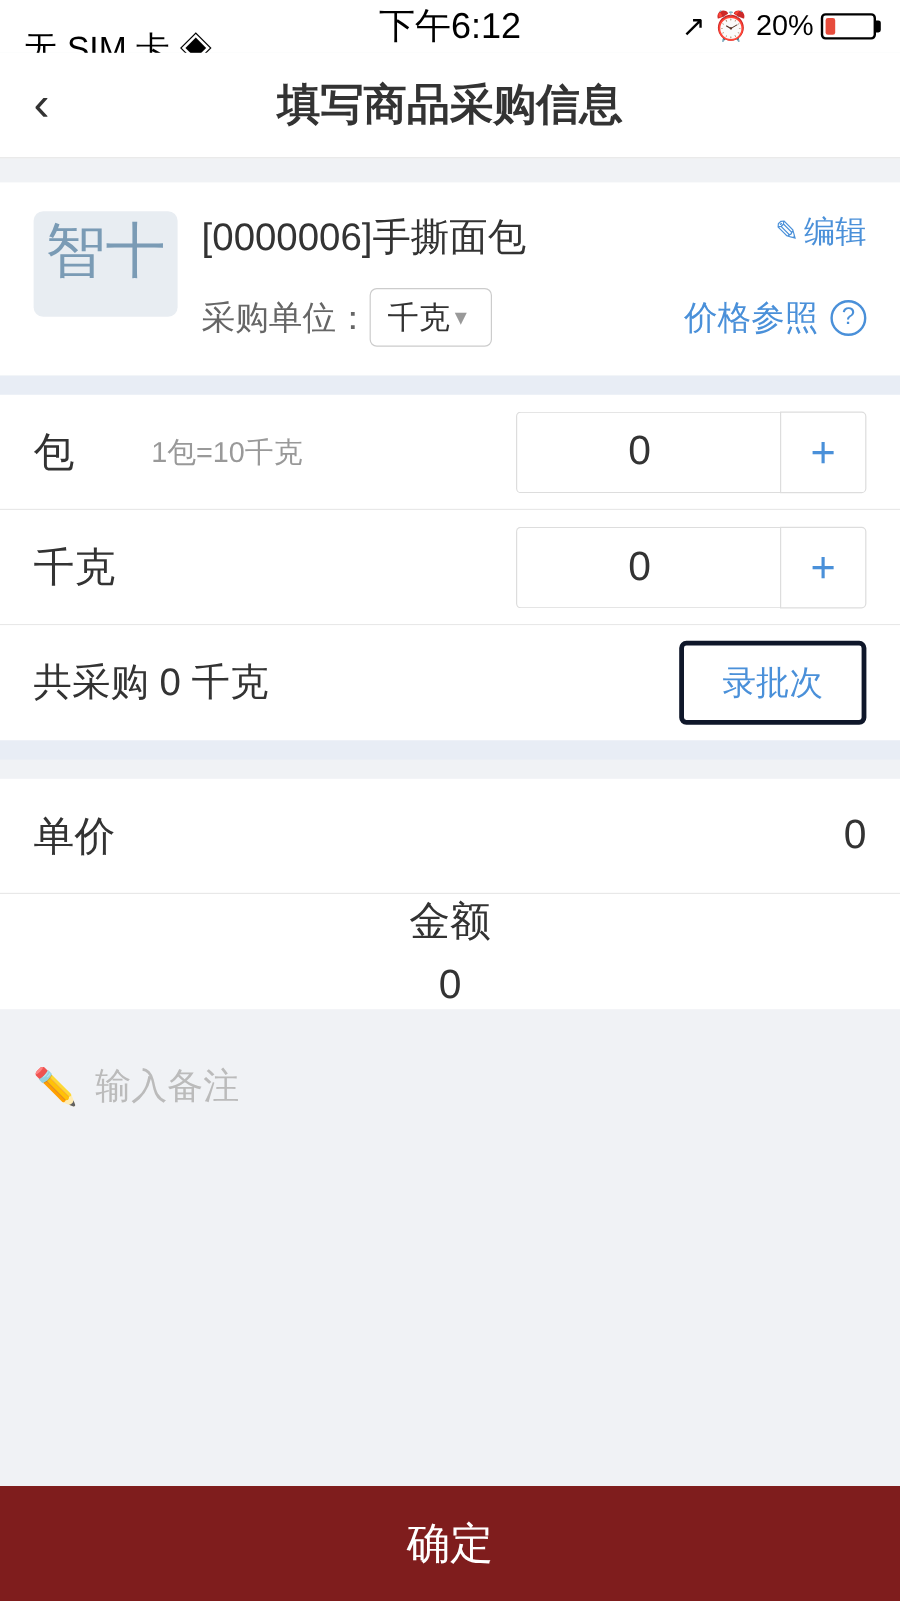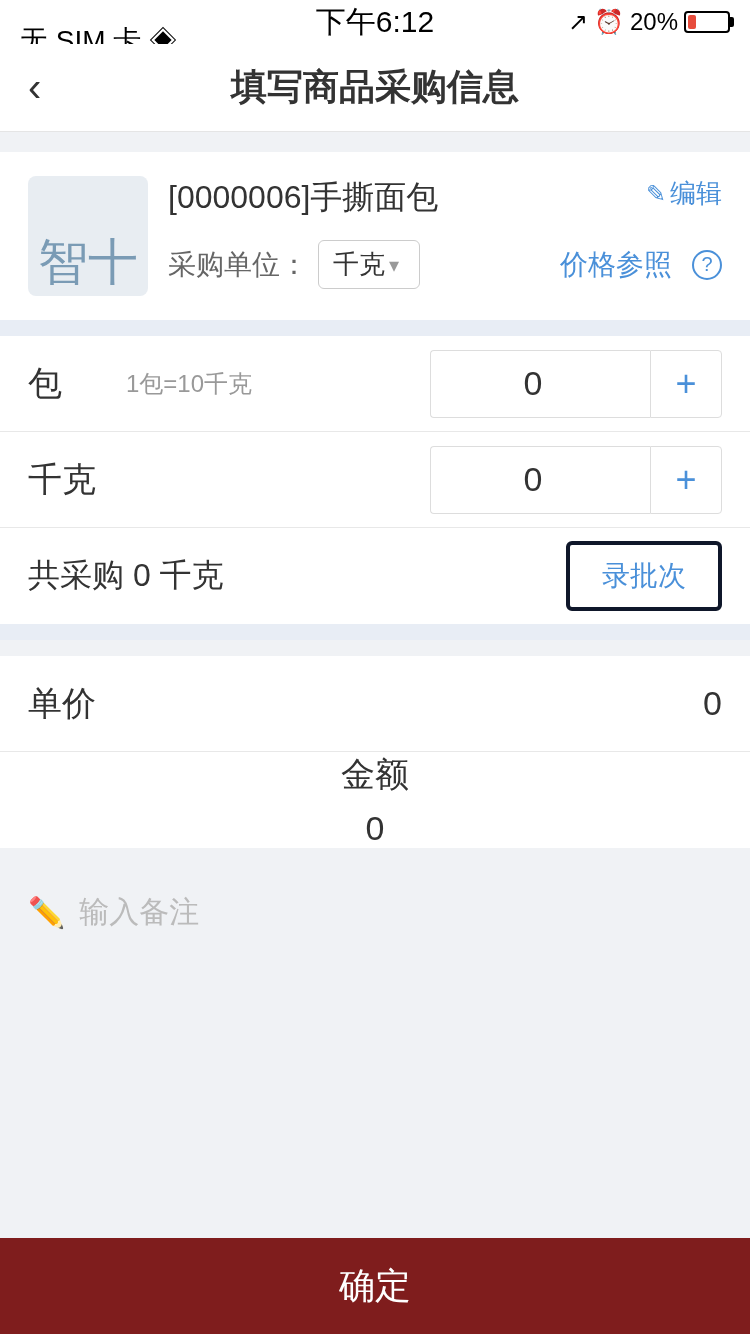--- a/index.html
+++ b/index.html
@@ -101,25 +101,25 @@
     .product-card {
       background: #fff;
       margin-top: 20px;
       padding: 24px 28px;
       display: flex;
       align-items: flex-start;
       gap: 20px;
     }
     .product-image {
       width: 120px;
-      height: 120px;
+      height: 88px;
       background: #e8edf2;
       border-radius: 8px;
       display: flex;
-      align-items: flex-end;
+      align-items: flex-start;
       justify-content: center;
       flex-shrink: 0;
     }
     .product-image-icon {
       font-size: 50px;
       color: #7a9bb5;
     }
     .product-info {
       flex: 1;
     }
@@ -150,21 +150,20 @@
       display: flex;
       align-items: center;
       justify-content: space-between;
       margin-top: 20px;
     }
     .unit-label {
       font-size: 28px;
       color: #666;
       display: flex;
       align-items: center;
-      gap: 10px;
     }
     .unit-select {
       border: 1px solid #ccc;
       border-radius: 6px;
       padding: 6px 20px 6px 14px;
       font-size: 26px;
       color: #333;
       background: #fff;
       display: inline-flex;
       align-items: center;
@@ -173,21 +172,21 @@
     }
     .unit-select-arrow {
       font-size: 20px;
       color: #999;
     }
     .price-ref {
       font-size: 28px;
       color: #4a90d9;
       display: flex;
       align-items: center;
-      gap: 20px;
+      gap: 10px;
       cursor: pointer;
     }
     .price-ref-icon {
       width: 30px;
       height: 30px;
       border-radius: 50%;
       border: 2px solid #4a90d9;
       display: inline-flex;
       align-items: center;
       justify-content: center;

